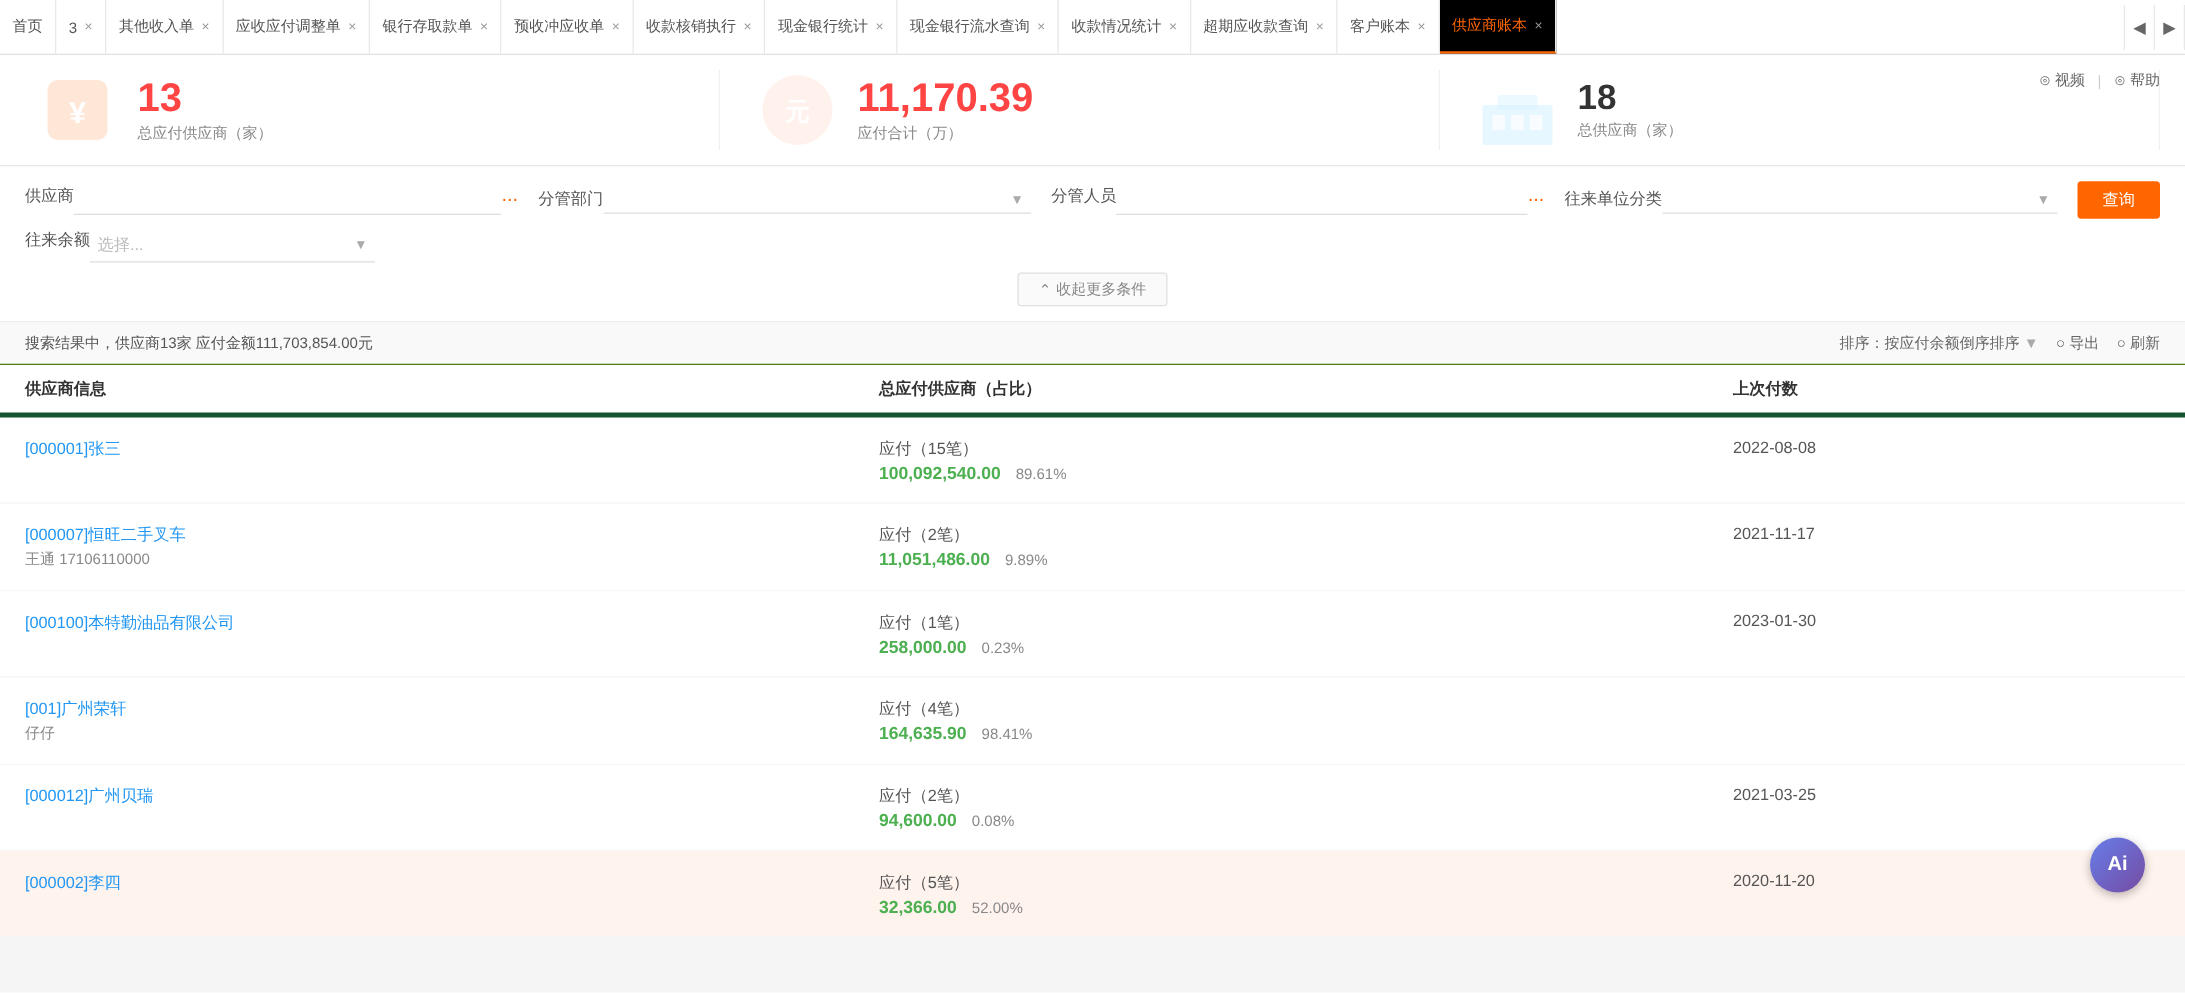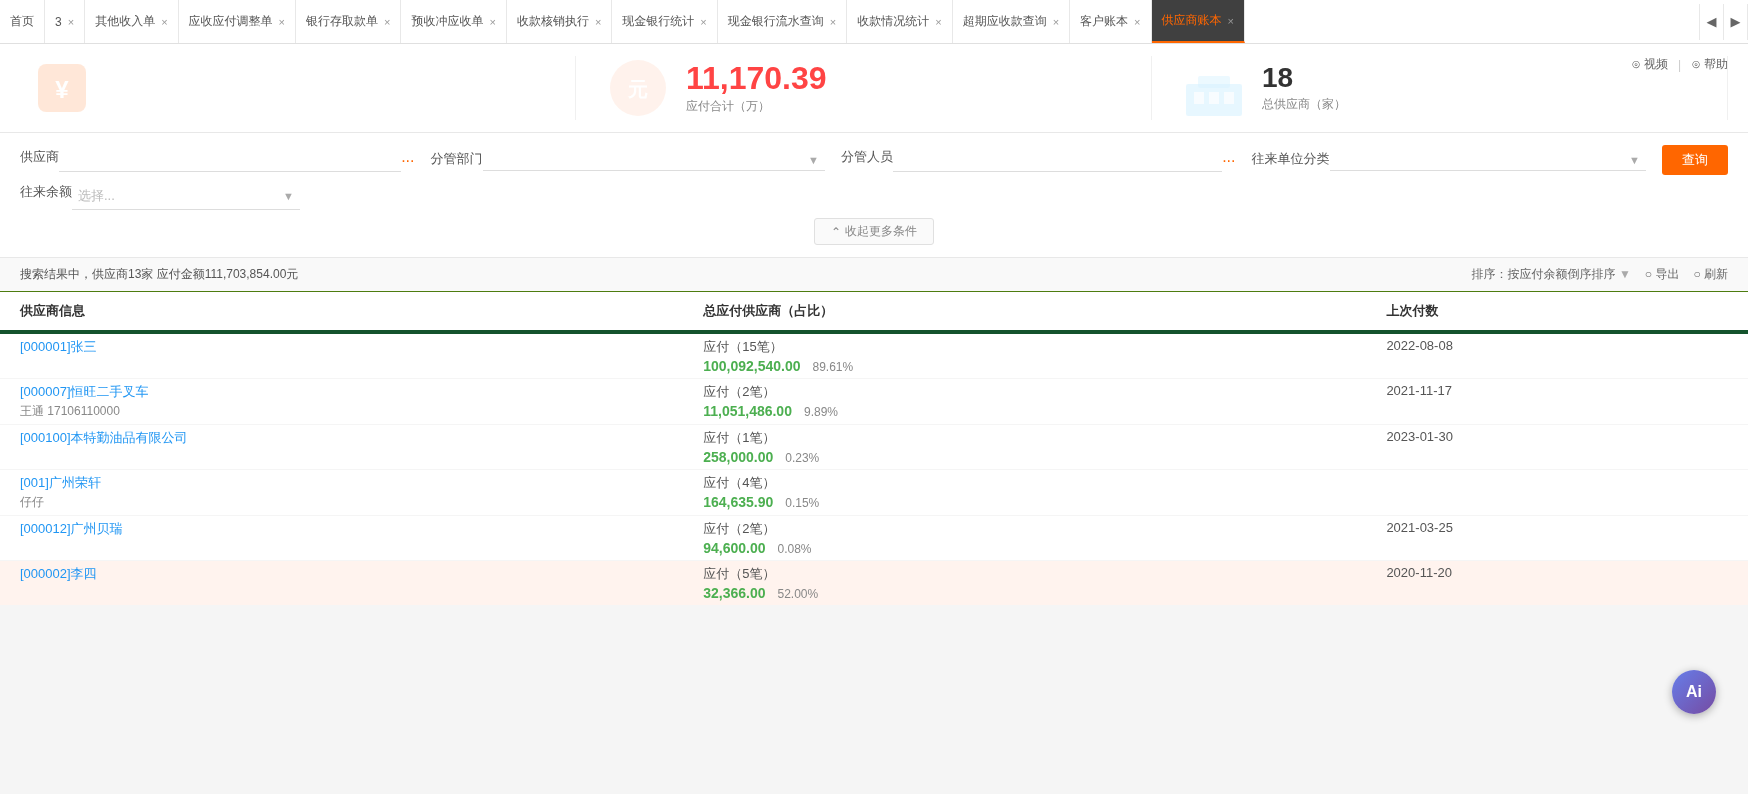--- a/index.html
+++ b/index.html
@@ -19,21 +19,21 @@
       align-items: center;
       padding: 0 10px;
       height: 100%;
       border-right: 1px solid #e8e8e8;
       white-space: nowrap;
       cursor: pointer;
       font-size: 12px;
       color: #555;
       flex-shrink: 0;
     }
-    .nav-tab.active { background: #404040; color: #f60; border-bottom: 2px solid #f60; }
+    .nav-tab.active { background: #000000; color: #f60; border-bottom: 2px solid #f60; }
     .nav-tab .close-x { margin-left: 6px; color: #999; font-size: 11px; }
     .nav-arrows { display: flex; align-items: center; margin-left: auto; border-left: 1px solid #e8e8e8; }
     .nav-arrow { width: 24px; height: 36px; display: flex; align-items: center; justify-content: center; cursor: pointer; color: #666; border-right: 1px solid #e8e8e8; }
 
     
     .header-stats {
       display: flex;
       background: #fff;
       padding: 12px 20px;
       border-bottom: 1px solid #e8e8e8;
@@ -148,21 +148,21 @@
       grid-template-columns: 2fr 2fr 1fr;
       padding: 10px 20px;
       border-bottom: 4px solid #14532d;
       font-weight: bold;
       color: #333;
       font-size: 13px;
     }
     .table-row {
       display: grid;
       grid-template-columns: 2fr 2fr 1fr;
-      padding: 4px 20px;
+      padding: 16px 20px;
       border-bottom: 1px solid #f5f5f5;
       align-items: start;
     }
     .table-row.highlighted { background: #fff3ee; }
     .supplier-link { color: #2196F3; text-decoration: none; font-size: 13px; }
     .supplier-sub { color: #888; font-size: 12px; margin-top: 2px; }
     .transaction-info { }
     .transaction-label { color: #555; font-size: 13px; }
     .transaction-amount { color: #4CAF50; font-size: 14px; font-weight: bold; margin-top: 2px; }
     .transaction-pct { color: #888; font-size: 12px; margin-left: 12px; }
@@ -259,20 +259,24 @@
 </div>
 
 <div class="header-stats">
 
   <div class="stat-block">
     <div class="icon-wrapper">
       <svg viewBox="0 0 64 64" fill="none">
         <rect x="8" y="8" width="48" height="48" rx="8" fill="#ff6600" opacity="0.6"></rect>
         <text x="32" y="42" font-size="24" fill="white" text-anchor="middle" font-weight="bold">¥</text>
       </svg>
+    </div>
+    <div class="stat-info">
+      <div class="stat-number">13</div>
+      <div class="stat-label">总应付供应商（家）</div>
     </div>
   </div>
 
   <div class="stat-block">
     <div class="icon-wrapper">
       <svg viewBox="0 0 64 64" fill="none">
         <circle cx="32" cy="32" r="28" fill="#ff9966" opacity="0.5"></circle>
         <text x="32" y="40" font-size="20" fill="white" text-anchor="middle" font-weight="bold">元</text>
       </svg>
     </div>
@@ -416,21 +420,21 @@
           </div>
         </div>
         <div class="last-payment">2023-01-30</div>
       </div>
       <div class="table-row">
         <div><a class="supplier-link" href="#">[001]广州荣轩</a><div class="supplier-sub">仔仔</div></div>
         <div class="transaction-info">
           <div class="transaction-label">应付（4笔）</div>
           <div class="transaction-row">
             <span class="transaction-amount">164,635.90</span>
-            <span class="transaction-pct">0.15%</span>
+            <span class="transaction-pct">98.41%</span>
           </div>
         </div>
         <div class="last-payment"></div>
       </div>
       <div class="table-row">
         <div><a class="supplier-link" href="#">[000012]广州贝瑞</a></div>
         <div class="transaction-info">
           <div class="transaction-label">应付（2笔）</div>
           <div class="transaction-row">
             <span class="transaction-amount">94,600.00</span>

